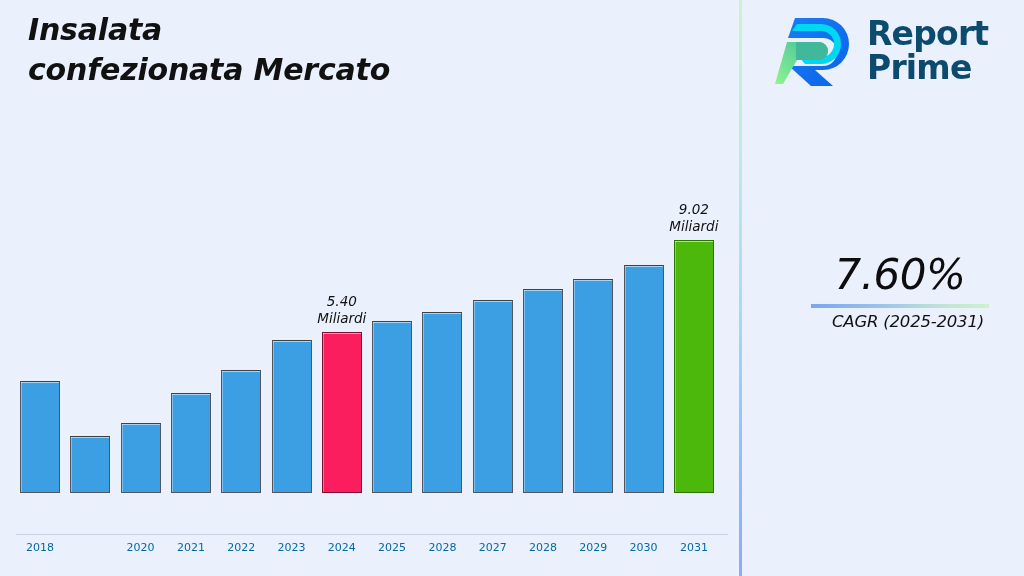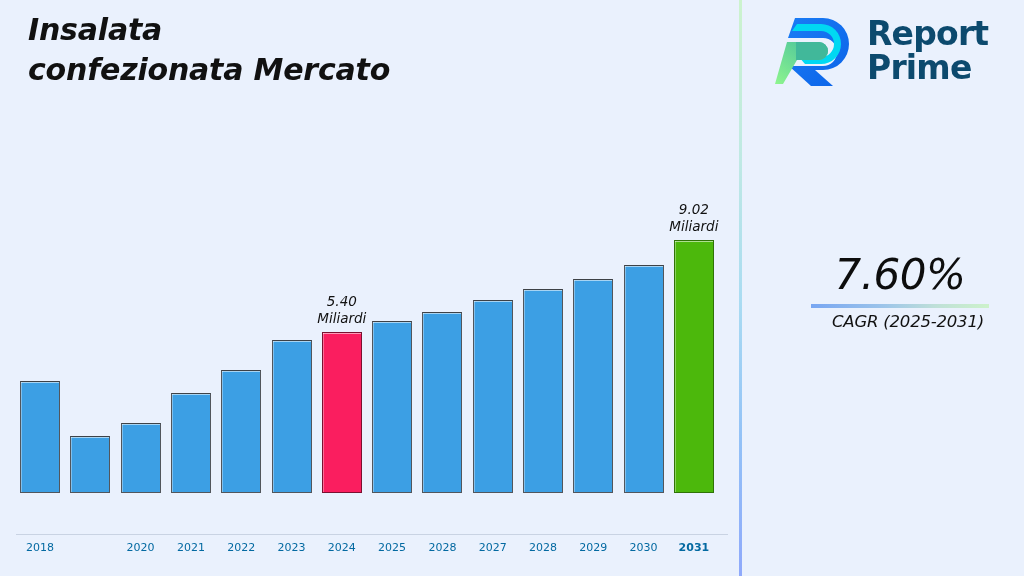--- a/index.html
+++ b/index.html
@@ -161,21 +161,21 @@
       <div class="x-tick" style="left: 170.9px;">2021</div>
       <div class="x-tick" style="left: 221.2px;">2022</div>
       <div class="x-tick" style="left: 271.5px;">2023</div>
       <div class="x-tick" style="left: 321.8px;">2024</div>
       <div class="x-tick" style="left: 372.1px;">2025</div>
       <div class="x-tick" style="left: 422.4px;">2028</div>
       <div class="x-tick" style="left: 472.7px;">2027</div>
       <div class="x-tick" style="left: 523px;">2028</div>
       <div class="x-tick" style="left: 573.3px;">2029</div>
       <div class="x-tick" style="left: 623.6px;">2030</div>
-      <div class="x-tick" style="left: 673.9px; font-weight: bold;">2031</div>
+      <div class="x-tick" style="left: 673.9px;">2031</div>
     </div>
 </div>
 
 <div id="divider"></div>
 
 <div id="right-panel">
 
   <div id="logo">
     <svg id="logo-mark" viewBox="0 0 80 78">
       <defs>

